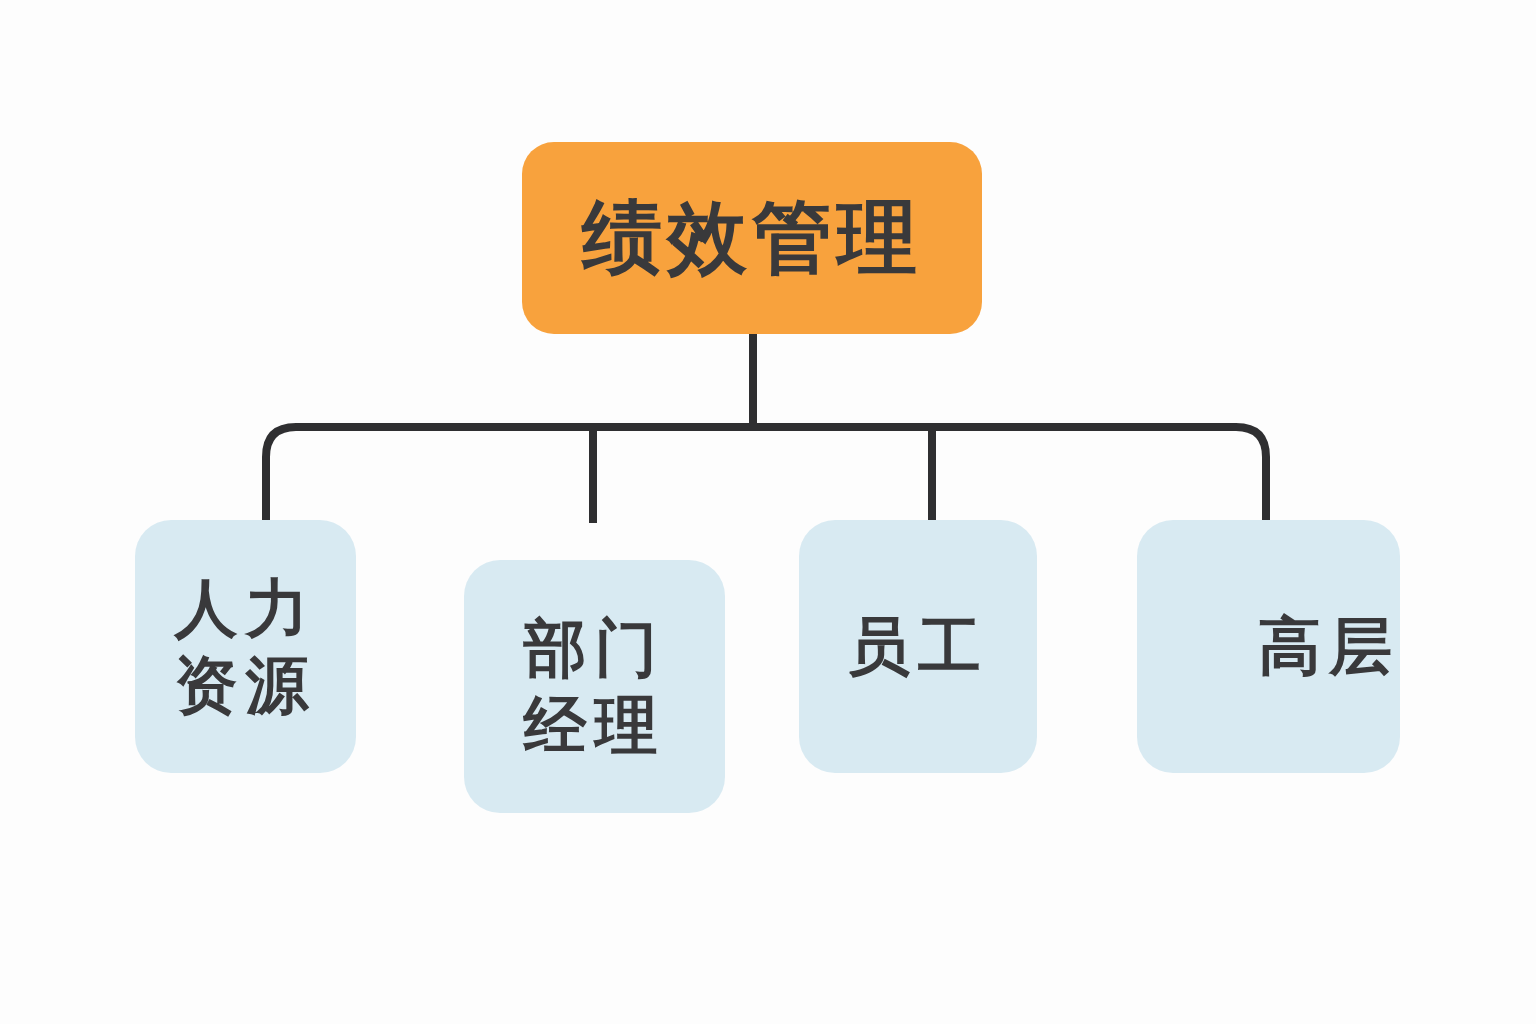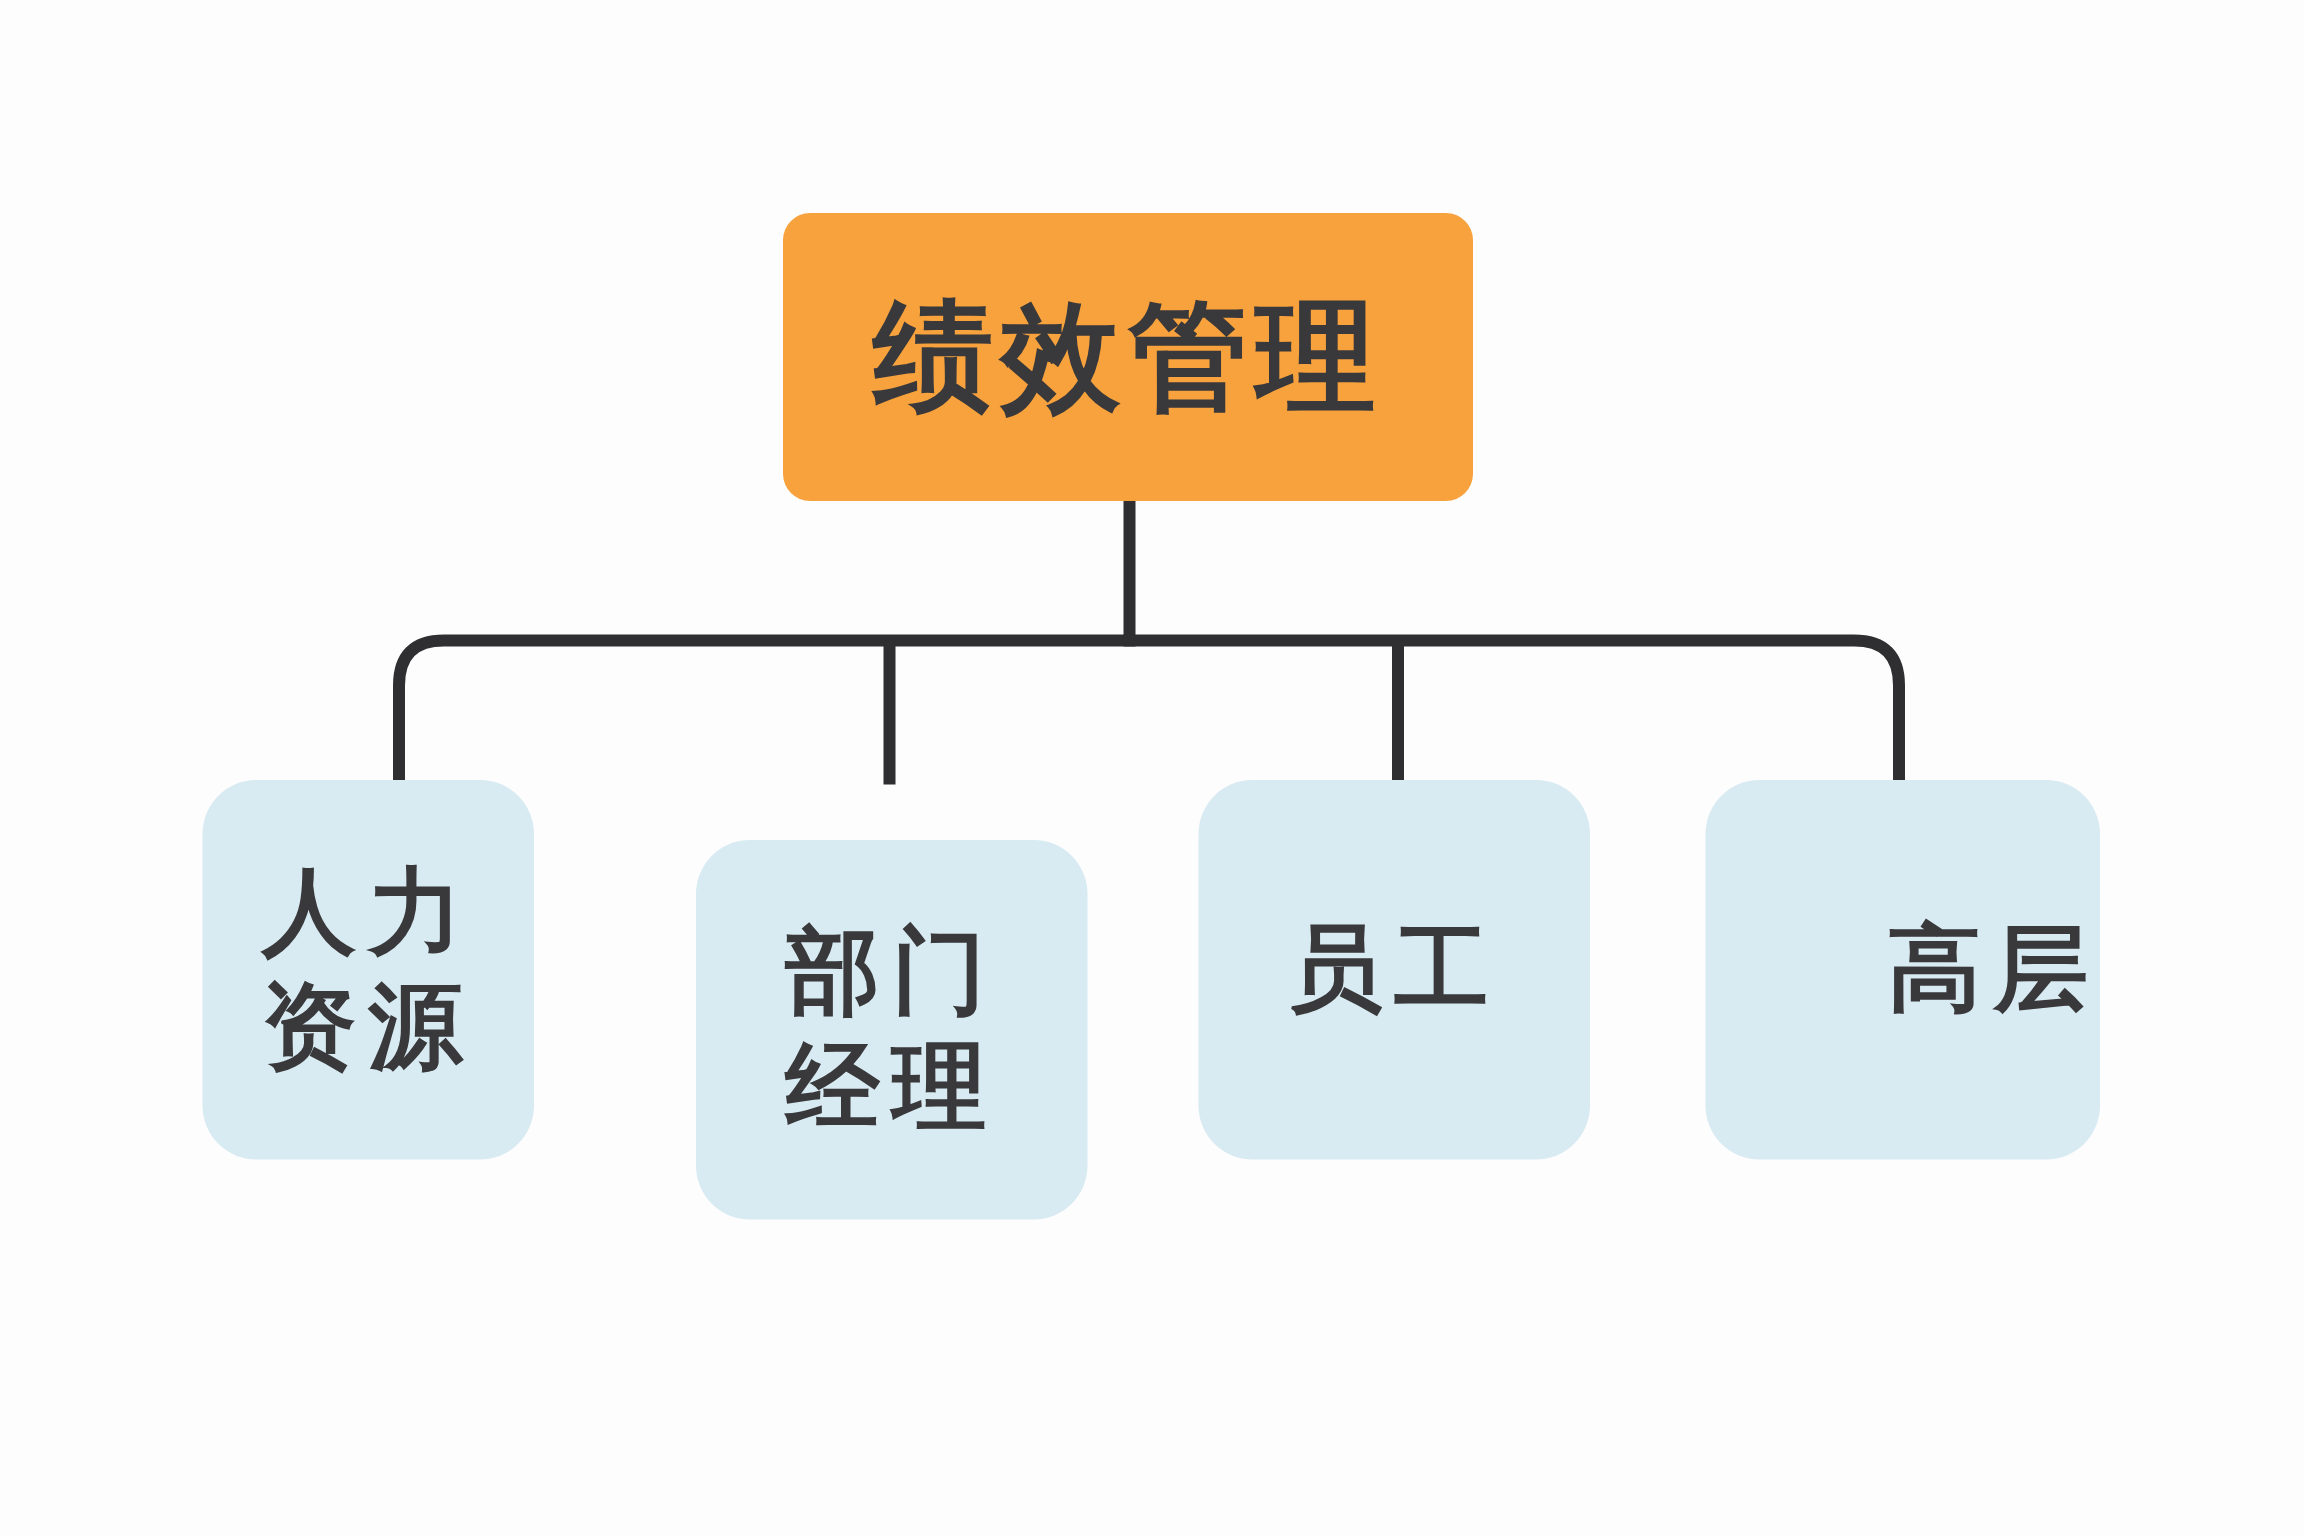--- a/index.html
+++ b/index.html
@@ -40,37 +40,37 @@
     align-items: center;
     justify-content: center;
     color: var(--text);
     font-weight: 700;
     text-align: center;
   }
   .node-root {
     left: 522px; top: 142px;
     width: 460px; height: 192px;
     background: var(--root-fill);
-    border-radius: 18px;
+    border-radius: 32px;
     font-size: 80px;
     letter-spacing: 5px;
   }
   .node-child {
     top: 520px;
     height: 253px;
     background: var(--child-fill);
     border-radius: 36px;
     font-size: 63px;
     letter-spacing: 8px;
   }
   .node-line { line-height: 77px; white-space: nowrap; }
   .node-root .node-line { line-height: 96px; }
   #child-hr          { left: 135px;  width: 221px; }
   #child-dept        { left: 464px;  width: 261px; margin-top: 40px; }
-  #child-employee    { left: 799px;  width: 261px; align-items: center; }
+  #child-employee    { left: 799px;  width: 238px; align-items: center; }
   #child-top-mgmt    { left: 1137px; width: 263px; align-items: flex-end; }
 </style>
 </head>
 <body>
 
 <div class="canvas">
 
   <svg class="connectors" viewBox="0 0 1536 1024" xmlns="http://www.w3.org/2000/svg" aria-hidden="true">
     <path d="M753 331 V431"></path>
     <path d="M266 523 V457 Q266 427 296 427 H1236 Q1266 427 1266 457 V523"></path>

